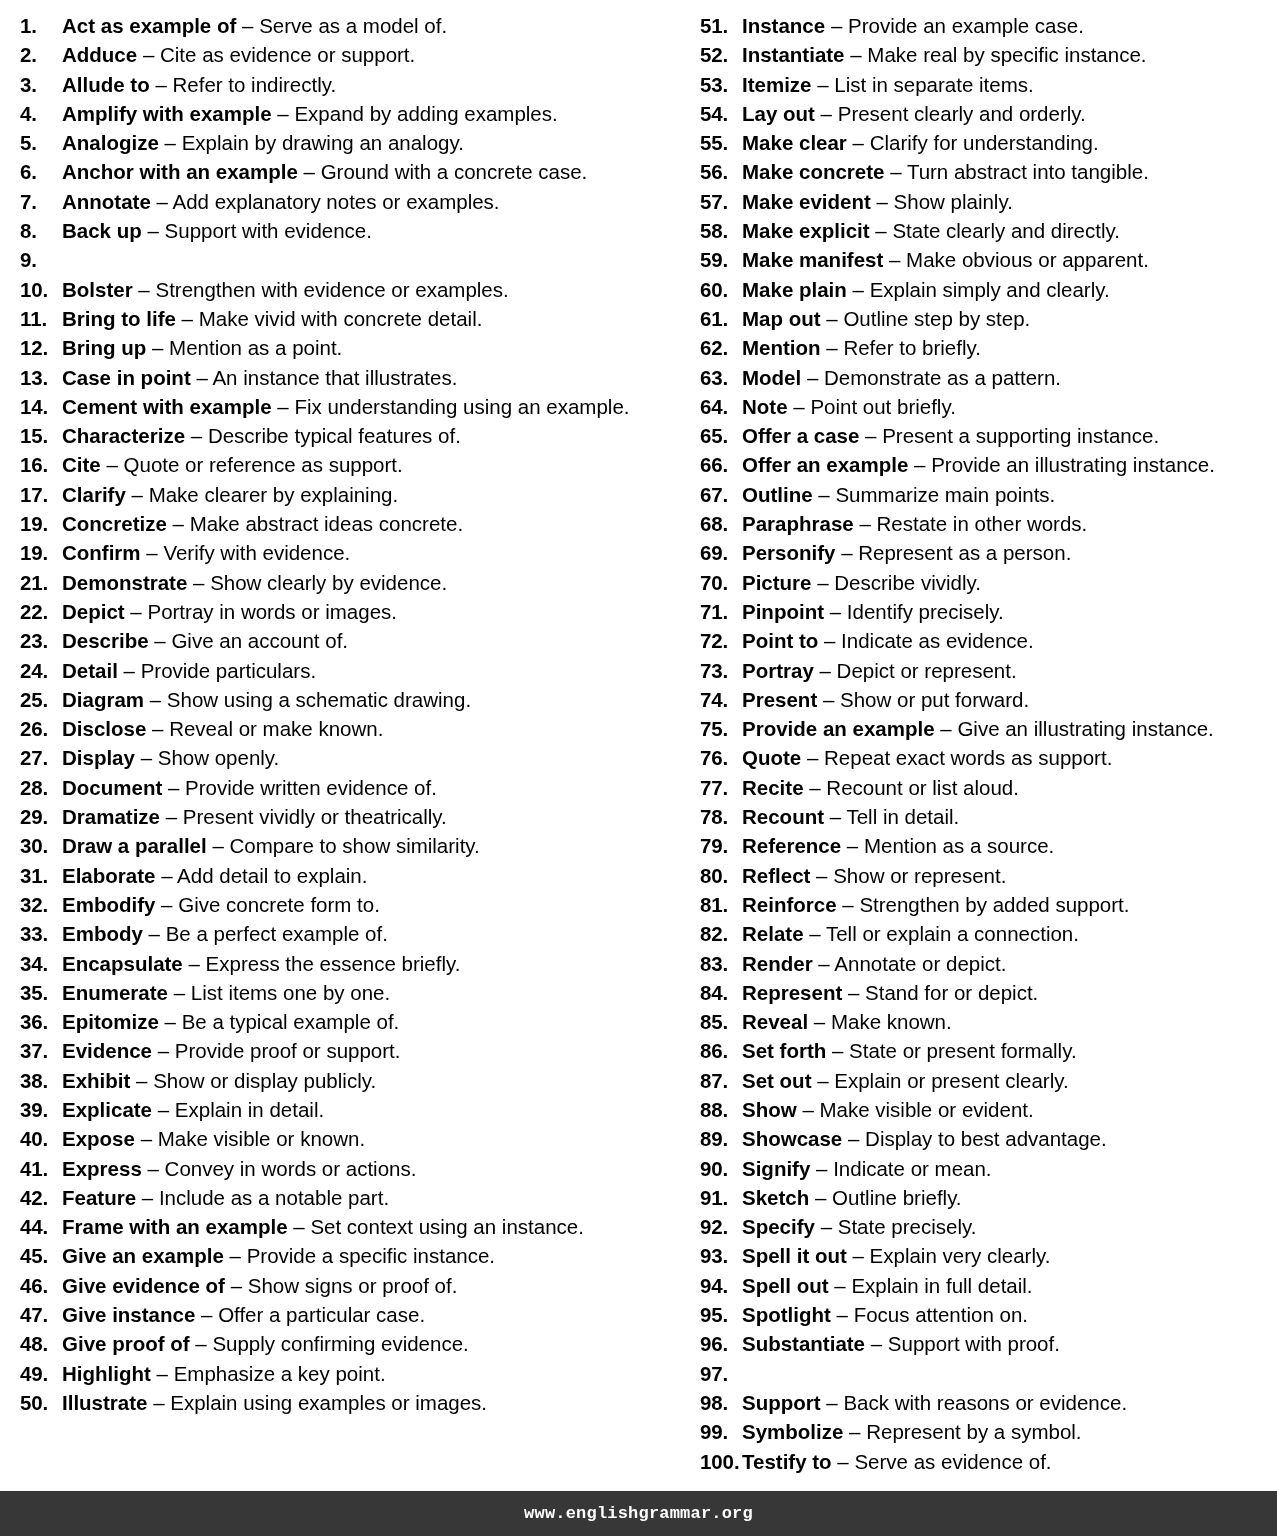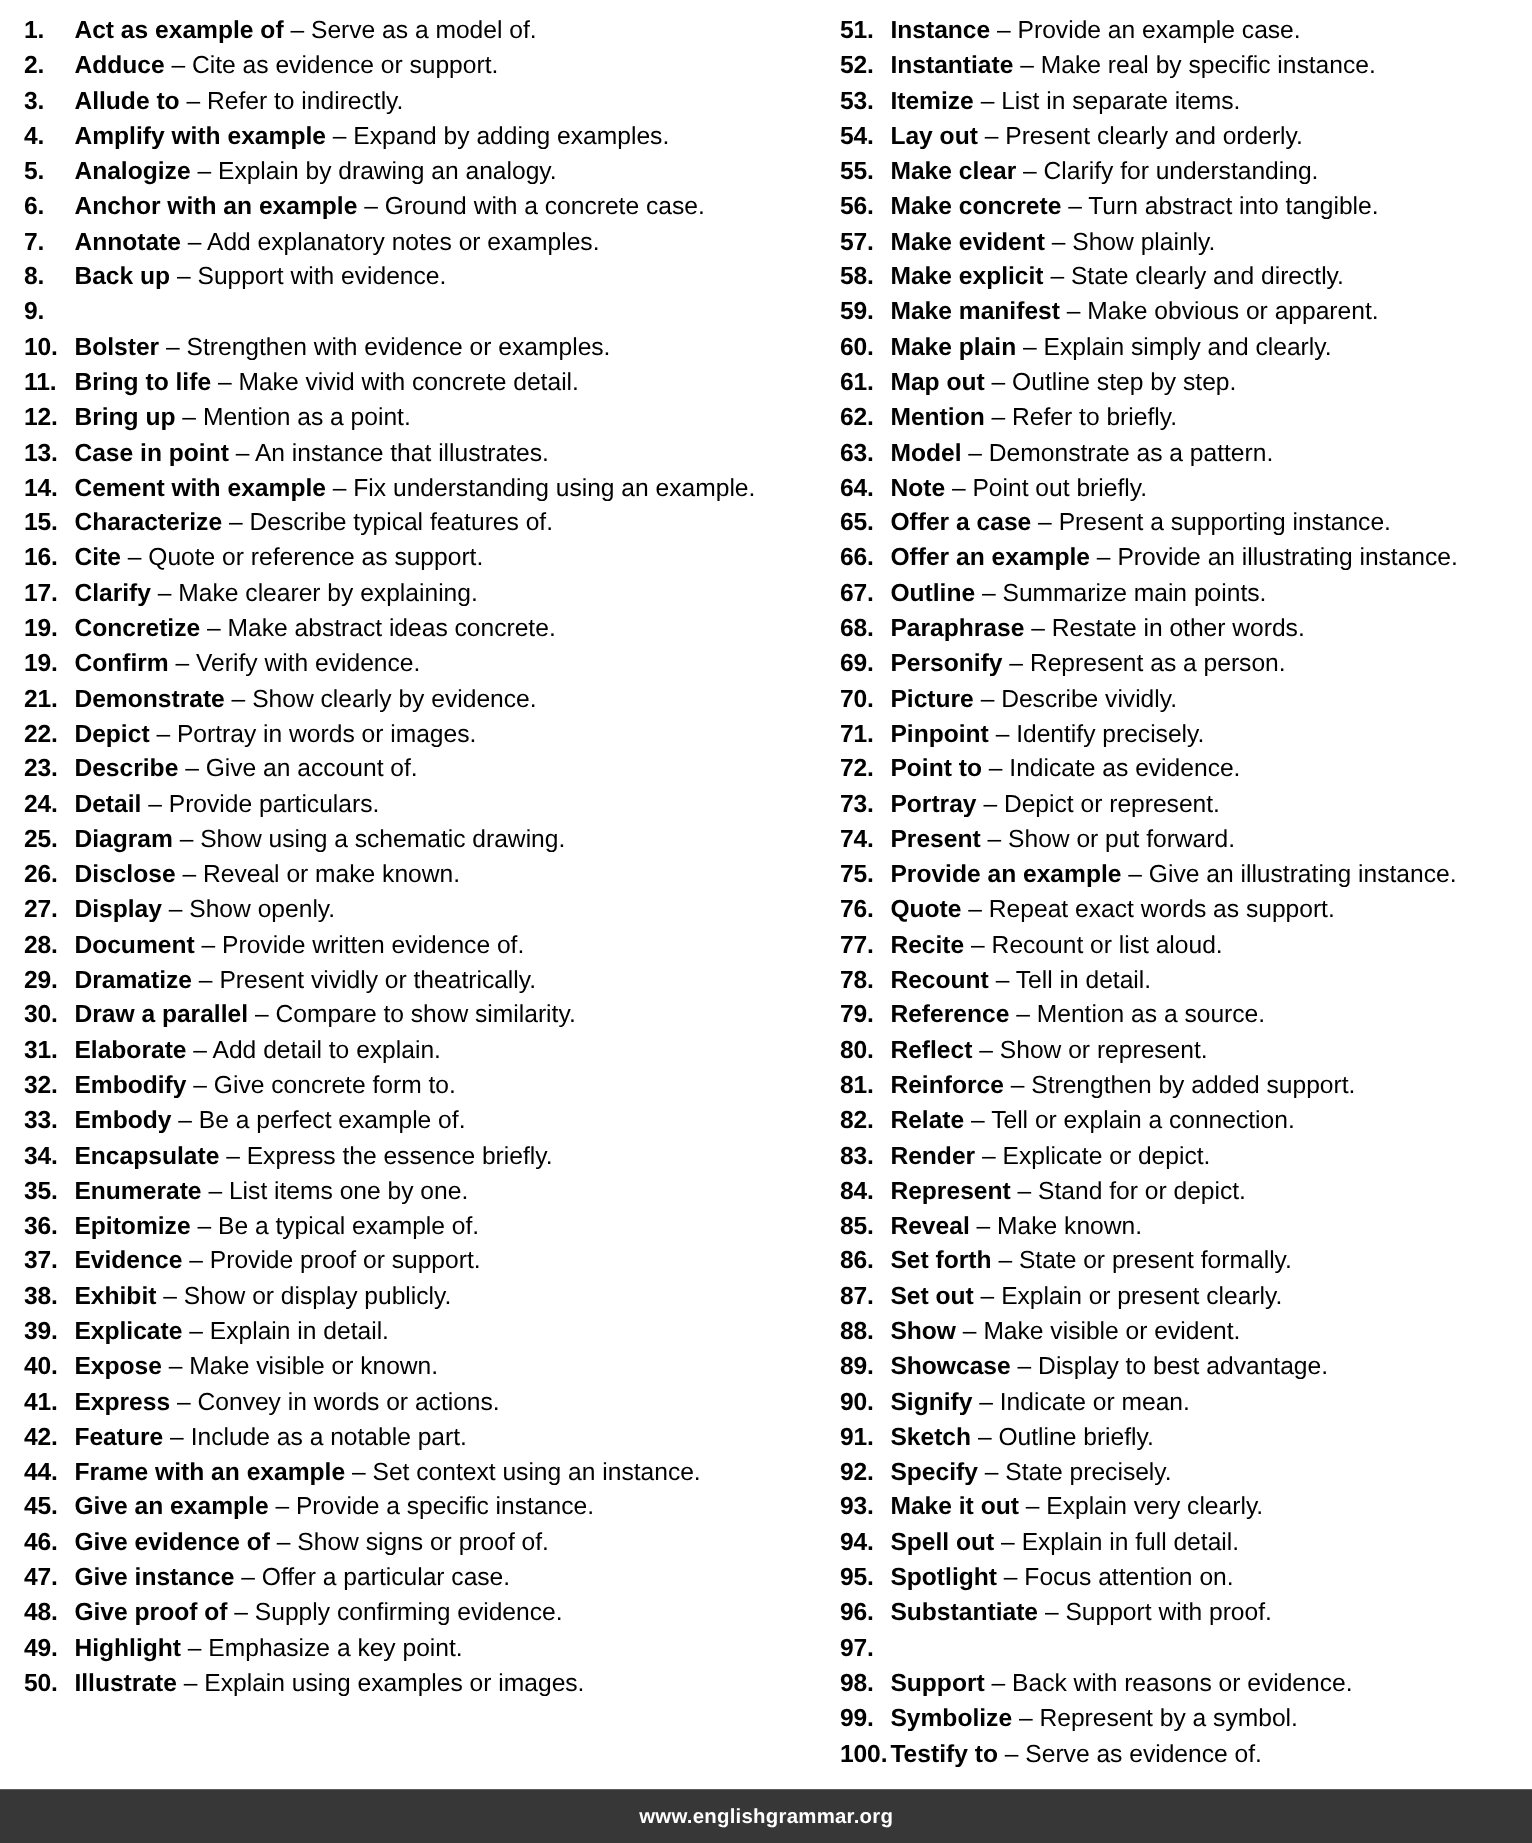--- a/index.html
+++ b/index.html
@@ -93,20 +93,21 @@
     display: flex;
     align-items: center;
     justify-content: center;
   }
 
   #footer-text {
     color: #ffffff;
     font-weight: bold;
     font-size: 17px;
     letter-spacing: 0.2px;
+    font-family: Liberation Mono, monospace;
   }
 </style>
 </head>
 <body>
 
 <div id="page">
   <div class="column" id="col-left">
     <ol class="list" id="list-left">
         <li class="item">
           <span class="num">1.</span>
@@ -426,21 +427,21 @@
         <li class="item">
           <span class="num">81.</span>
           <span class="body"><span class="term">Reinforce</span> <span class="dash">–</span> <span class="def">Strengthen by added support.</span></span>
         </li>
         <li class="item">
           <span class="num">82.</span>
           <span class="body"><span class="term">Relate</span> <span class="dash">–</span> <span class="def">Tell or explain a connection.</span></span>
         </li>
         <li class="item">
           <span class="num">83.</span>
-          <span class="body"><span class="term">Render</span> <span class="dash">–</span> <span class="def">Explicate or depict.</span></span>
+          <span class="body"><span class="term">Render</span> <span class="dash">–</span> <span class="def">Annotate or depict.</span></span>
         </li>
         <li class="item">
           <span class="num">84.</span>
           <span class="body"><span class="term">Represent</span> <span class="dash">–</span> <span class="def">Stand for or depict.</span></span>
         </li>
         <li class="item">
           <span class="num">85.</span>
           <span class="body"><span class="term">Reveal</span> <span class="dash">–</span> <span class="def">Make known.</span></span>
         </li>
         <li class="item">
@@ -466,21 +467,21 @@
         <li class="item">
           <span class="num">91.</span>
           <span class="body"><span class="term">Sketch</span> <span class="dash">–</span> <span class="def">Outline briefly.</span></span>
         </li>
         <li class="item">
           <span class="num">92.</span>
           <span class="body"><span class="term">Specify</span> <span class="dash">–</span> <span class="def">State precisely.</span></span>
         </li>
         <li class="item">
           <span class="num">93.</span>
-          <span class="body"><span class="term">Make it out</span> <span class="dash">–</span> <span class="def">Explain very clearly.</span></span>
+          <span class="body"><span class="term">Spell it out</span> <span class="dash">–</span> <span class="def">Explain very clearly.</span></span>
         </li>
         <li class="item">
           <span class="num">94.</span>
           <span class="body"><span class="term">Spell out</span> <span class="dash">–</span> <span class="def">Explain in full detail.</span></span>
         </li>
         <li class="item">
           <span class="num">95.</span>
           <span class="body"><span class="term">Spotlight</span> <span class="dash">–</span> <span class="def">Focus attention on.</span></span>
         </li>
         <li class="item">

